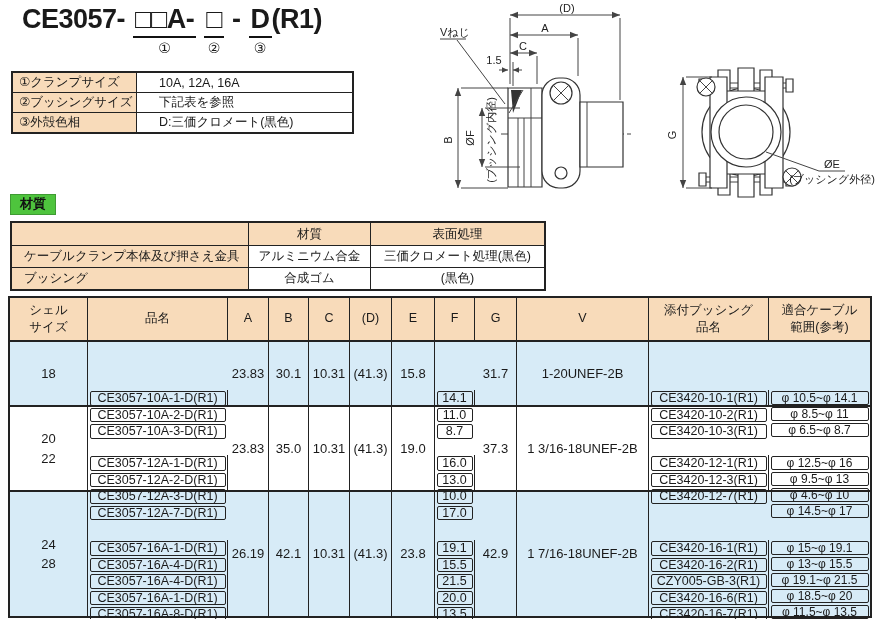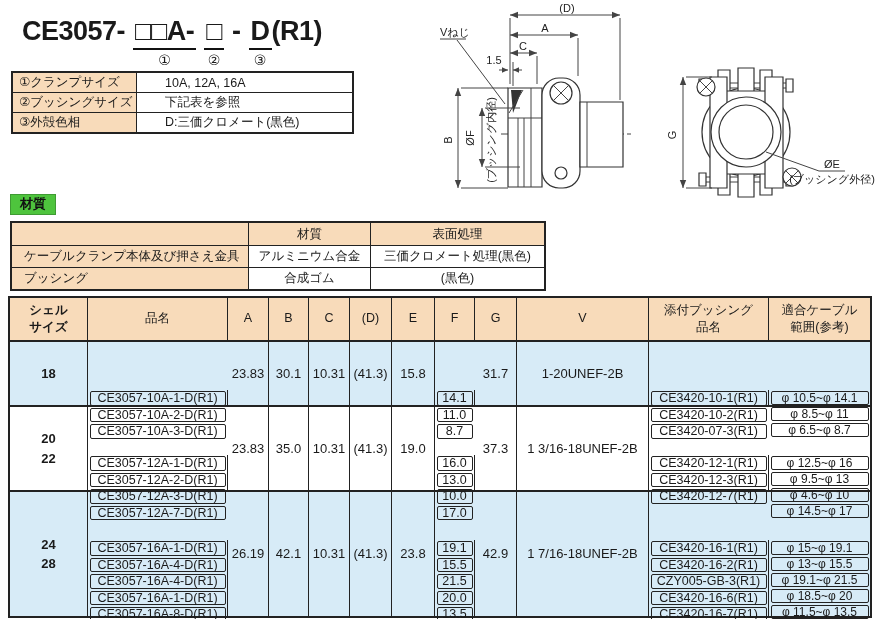--- a/index.html
+++ b/index.html
@@ -1,37 +1,37 @@
 <!DOCTYPE html>
 <html><head>
 <meta charset="utf-8">
 <style>
   html,body{margin:0;padding:0;background:#fff;}
   .page{position:relative;width:880px;height:619px;background:#fff;overflow:hidden;
         font-family:"Liberation Sans","DejaVu Sans",sans-serif;color:#1a1a1a;}
 
   
-  .title{position:absolute;left:22px;top:16px;display:flex;align-items:flex-start;
+  .title{position:absolute;left:22px;top:4px;display:flex;align-items:flex-start;
          font-size:27px;font-weight:bold;letter-spacing:-0.5px;white-space:pre;}
   .title .grp{display:inline-flex;flex-direction:column;align-items:center;}
   .title .u{border-bottom:2.5px solid #111;padding:0 2px 1px 2px;}
   .title .mark{font-size:14px;font-weight:normal;letter-spacing:0;margin-top:3px;line-height:1;}
   .title .sp{width:8px;}
 
   
   table.box{border-collapse:collapse;table-layout:fixed;}
   table.box td,table.box th{border:1px solid #222;font-size:12.5px;font-weight:normal;
         padding:0 6px;overflow:hidden;white-space:nowrap;}
   table.box{border:2px solid #222;}
   .peach{background:#f8dbba;}
 
   .spec-table{position:absolute;left:11px;top:71px;width:343px;}
   .spec-table td{height:19px;}
   .spec-table td.lbl{width:111px;}
-  .spec-table td.val{padding-left:28px;}
+  .spec-table td.val{padding-left:22px;}
 
   .mat-label{position:absolute;left:10px;top:194px;background:#4ec43d;border:1px solid #3f9a33;
         font-size:13px;font-weight:bold;padding:1px 9px 2px 9px;line-height:16px;color:#111;}
   .mat-table{position:absolute;left:10px;top:221px;width:488px;}
   .mat-table td{height:21px;}
   .mat-table .c-lbl{width:218px;padding-left:12px;}
   .mat-table .c-mat{width:109px;text-align:center;}
   .mat-table .c-fin{width:161px;text-align:center;}
   .mat-table tr.hd td{height:22px;text-align:center;}
 
@@ -46,21 +46,21 @@
   .grow.blue{background:#d7ebf7;}
   .grow.white{background:#fff;}
   .grow + .grow{border-top:2px solid #222;}
   .g0{height:63px;}.g1{height:85px;}.g2{height:126px;}
   .mc{display:flex;align-items:center;justify-content:center;text-align:center;
       border-right:1px solid #222;box-sizing:border-box;font-size:13px;white-space:pre-line;line-height:1.5;}
   .sc{display:flex;flex-direction:column;border-right:1px solid #222;box-sizing:border-box;margin-top:48px;}
   .cb{flex:1;display:flex;padding:1px 1.5px;box-sizing:border-box;}
   .ib{flex:1;border:1.3px solid #222;border-radius:2px;display:flex;align-items:center;
       justify-content:center;font-size:12.5px;line-height:1;white-space:nowrap;overflow:hidden;}
-  .c0{width:78px;font-weight:bold;}.c1{width:140px;}.c2{width:41px;}.c3{width:40px;}.c4{width:41px;}
+  .c0{width:78px;}.c1{width:140px;}.c2{width:41px;}.c3{width:40px;}.c4{width:41px;}
   .c5{width:42px;}.c6{width:43px;}.c7{width:40px;}.c8{width:42px;}.c9{width:132px;}
   .c10{width:120px;}.c11{flex:1;border-right:none;}
   .c11 .ib{font-size:12px;}
 
   
   .svg1{position:absolute;left:425px;top:0;}
   .svg2{position:absolute;left:655px;top:25px;}
   svg line,svg rect,svg circle,svg path,svg polyline{vector-effect:non-scaling-stroke;}
   .ln{stroke:#444;stroke-width:1;fill:none;}
   .bd{stroke:#333;stroke-width:1.2;fill:#fff;}
@@ -298,21 +298,21 @@
       <div class="mc c8">31.7</div>
       <div class="mc c9">1-20UNEF-2B</div>
       <div class="sc c10">
         <div class="cb">
             <div class="ib">CE3420-10-1(R1)</div>
           </div>
         <div class="cb">
             <div class="ib">CE3420-10-2(R1)</div>
           </div>
         <div class="cb">
-            <div class="ib">CE3420-07-3(R1)</div>
+            <div class="ib">CE3420-10-3(R1)</div>
           </div>
       </div>
       <div class="sc c11">
         <div class="cb">
             <div class="ib">φ 10.5~φ 14.1</div>
           </div>
         <div class="cb">
             <div class="ib">φ 8.5~φ 11</div>
           </div>
         <div class="cb">

